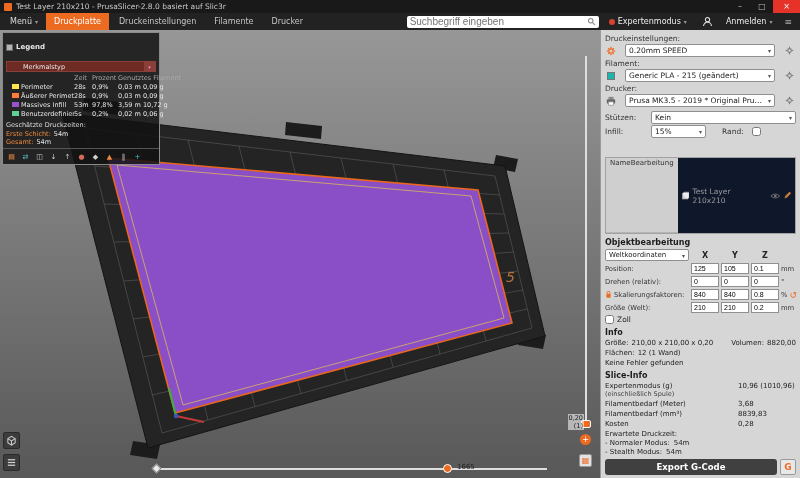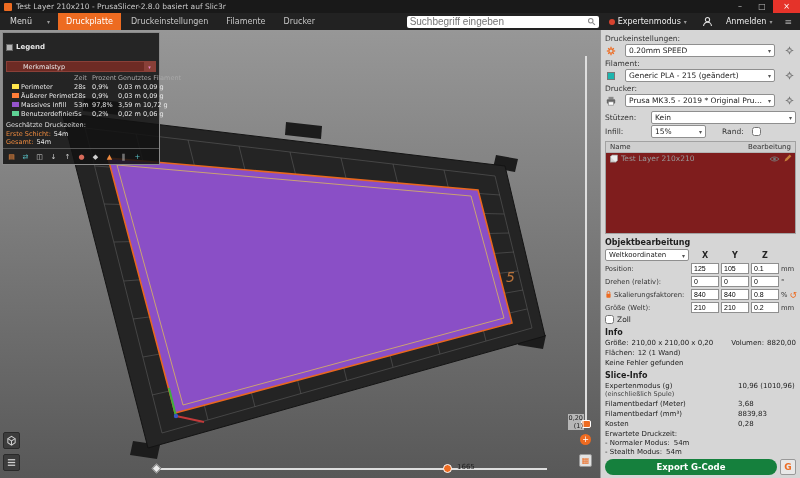--- a/index.html
+++ b/index.html
@@ -9,21 +9,21 @@
   
   .titlebar{height:13px;background:#191919;display:flex;align-items:center;padding-left:4px;gap:4px}
   .logo{width:8px;height:8px;background:#ED6B21;border-radius:1px;flex:none}
   .title-text{color:#c9c9c9;font-size:7.5px;white-space:nowrap}
   .win-btns{margin-left:auto;display:flex;height:100%}
   .win-btn{width:22px;display:flex;align-items:center;justify-content:center;color:#bbb;font-size:8px;cursor:default}
   .win-btn.close{background:#E5332A;color:#fff;width:27px}
 
   
   .menubar{height:17px;background:#222;display:flex;align-items:center;padding:0 4px;gap:2px}
-  .menu-item{color:#ddd;font-size:8px;padding:0 6px;display:flex;gap:15px;align-items:center;height:100%}
+  .menu-item{color:#ddd;font-size:8px;padding:0 6px;display:flex;gap:3px;align-items:center;height:100%}
   .tab{color:#c6c6c6;font-size:8px;padding:0 8px;height:17px;display:flex;align-items:center;white-space:nowrap}
   .tab.active{background:#ED6B21;color:#fff}
   .caret{font-size:6px;color:#999}
   .search{margin-left:auto;width:192px;height:12px;background:#fff;border-radius:2px;display:flex;align-items:center;padding:0 3px;gap:2px}
   .search input{flex:1;border:0;outline:0;font-size:10px;color:#333;background:transparent;min-width:0}
   .mode{display:flex;align-items:center;gap:3px;color:#eee;font-size:8px;padding:0 8px}
   .dot{width:6px;height:6px;border-radius:50%;flex:none}
   .account{padding:0 5px;display:flex;align-items:center}
   .login{color:#eee;font-size:8px;display:flex;gap:3px;align-items:center;padding:0 6px}
   .mb-extra{color:#aaa;font-size:9px;padding:0 4px}
@@ -71,39 +71,39 @@
   .srow{display:flex;align-items:center;gap:8px;margin-top:1px}
   .pre-icon{width:12px;display:flex;align-items:center;justify-content:center;flex:none}
   .combo{flex:1;height:13px;background:#fff;border:1px solid #8f8f8f;border-radius:2px;display:flex;align-items:center;gap:3px;padding:0 3px;min-width:0}
   .combo .txt{white-space:nowrap;overflow:hidden;text-overflow:ellipsis;min-width:0;flex:1;font-size:7.5px}
   .combo .arrow{font-size:6px;color:#555;flex:none}
   .swatch{width:8px;height:8px;flex:none;border:1px solid #777}
   .cog-btn{width:13px;height:13px;display:flex;align-items:center;justify-content:center;flex:none}
   .inline-label{flex:none;color:#333}
   .small-combo{flex:none;width:55px}
   input[type=checkbox]{width:9px;height:9px;margin:0}
-  .objtable{margin-top:3px;border:1px solid #a2a2a2;background:#7f1d1d;display:flex;flex-direction:column;flex:1;min-height:56px;overflow:hidden}
+  .objtable{margin-top:19px;border:1px solid #a2a2a2;background:#0f172a;display:flex;flex:1;min-height:56px;overflow:hidden}
   .objhead{display:flex;justify-content:space-between;background:#cfcfcf;padding:1px 4px;font-size:7px;color:#333;border-bottom:1px solid #b5b5b5}
   .objrow{display:flex;align-items:center;gap:3px;padding:1px 3px;color:#999}
   .objrow .sp{flex:1}
   .sec-title{font-weight:bold;font-size:8px;margin-top:4px;color:#1d1d1d}
   .mgrid{display:grid;grid-template-columns:84px 28px 28px 28px 1fr;gap:2px;align-items:center;margin-top:2px}
   .mgrid .lab{font-size:6.8px;color:#333;white-space:nowrap;overflow:hidden;display:flex;align-items:center;gap:2px}
   .mgrid input[type=text]{width:100%;height:11px;border:1px solid #8f8f8f;font-size:7px;padding:0 2px;background:#fff}
   .axis{font-weight:bold;text-align:center;font-size:8px}
   .unit{font-size:6.8px;color:#333;display:flex;align-items:center;gap:2px}
   .reset{color:#ED6B21;font-size:9px;line-height:8px}
   .zoll{display:flex;align-items:center;gap:3px;margin-top:2px}
   .infoline{display:flex;gap:3px;font-size:7px;margin-top:2px;color:#222;white-space:nowrap}
   .infoline .push{margin-left:auto}
   .slrow{display:grid;grid-template-columns:1fr 58px;font-size:7px;margin-top:2px;align-items:start}
   .slrow .sub{display:block;color:#444;font-size:6.5px}
   .timeline{display:flex;font-size:7px;margin-top:1px;gap:4px}
   .export-row{margin-top:auto;display:flex;gap:3px;align-items:center;padding-top:3px}
-  .export-btn{flex:1;height:16px;background:#15803d;color:#fff;font-size:8.5px;font-weight:bold;display:flex;align-items:center;justify-content:center;border-radius:8px}
+  .export-btn{flex:1;height:16px;background:#404040;color:#fff;font-size:8.5px;font-weight:bold;display:flex;align-items:center;justify-content:center;border-radius:3px}
   .gbtn{width:16px;height:16px;background:#e8e8e8;border:1px solid #999;display:flex;align-items:center;justify-content:center;color:#ED6B21;font-weight:bold;font-size:9px;border-radius:2px}
 </style>
 </head>
 <body>
 
 <div class="titlebar">
   <span class="logo"></span>
   <span class="title-text">Test Layer 210x210 - PrusaSlicer-2.8.0 basiert auf Slic3r</span>
   <span class="win-btns">
     <span class="win-btn">–</span>

